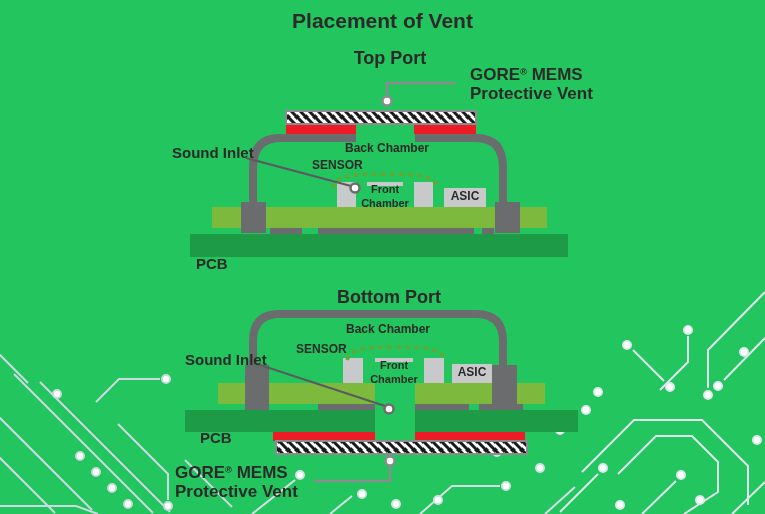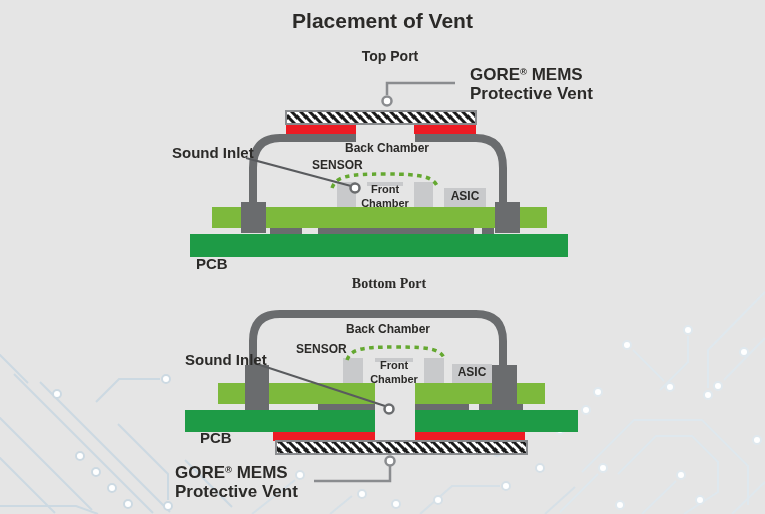--- a/index.html
+++ b/index.html
@@ -1,26 +1,26 @@
 <!DOCTYPE html>
 <html><head>
 <meta charset="utf-8">
 <style>
   html,body{margin:0;padding:0;background:#ffffff;}
   .stage{
     position:relative;width:765px;height:514px;overflow:hidden;
-    background:#e5e5e5;
+    background:#22c55e;
     font-family:"Liberation Sans", sans-serif;
     color:#2b2a28;
   }
   .stage svg{position:absolute;left:0;top:0;}
   .label{position:absolute;font-weight:bold;white-space:nowrap;line-height:1.1;}
   .center{transform:translateX(-50%);text-align:center;}
   .main-title{font-size:21px;width:100%;left:0;top:9px;text-align:center;}
-  .port-title{font-size:14px;}
+  .port-title{font-size:18px;}
   .gore-label{font-size:17px;line-height:19px;}
   .reg{font-size:0.55em;vertical-align:0.5em;}
   .lbl-14{font-size:12px;}
   .lbl-13{font-size:15px;}
   .front-label{font-size:11px;line-height:13.5px;}
 </style>
 </head>
 <body>
 
 <div class="stage">
@@ -184,21 +184,21 @@
   <div class="label lbl-13" style="left:172px;top:145px;">Sound Inlet</div>
   <div class="label lbl-14 center" style="left:387px;top:142px;">Back Chamber</div>
   <div class="label lbl-14" style="left:312px;top:159px;">SENSOR</div>
   <div class="label front-label center" style="left:385px;top:183px;">
     <span>Front</span><br>
     <span>Chamber</span>
   </div>
   <div class="label lbl-14 center" style="left:465px;top:190px;">ASIC</div>
   <div class="label lbl-13" style="left:196px;top:256px;">PCB</div>
 
-  <div class="label port-title center" style="left:389px;top:276px;font-family:Liberation Serif, serif;">Bottom Port</div>
+  <div class="label port-title center" style="left:389px;top:288px;">Bottom Port</div>
 
   <div class="label lbl-14 center" style="left:388px;top:323px;">Back Chamber</div>
   <div class="label lbl-14" style="left:296px;top:343px;">SENSOR</div>
   <div class="label lbl-13" style="left:185px;top:352px;">Sound Inlet</div>
   <div class="label front-label center" style="left:394px;top:359px;">
     <span>Front</span><br>
     <span>Chamber</span>
   </div>
   <div class="label lbl-14 center" style="left:472px;top:366px;">ASIC</div>
   <div class="label lbl-13" style="left:200px;top:430px;">PCB</div>

